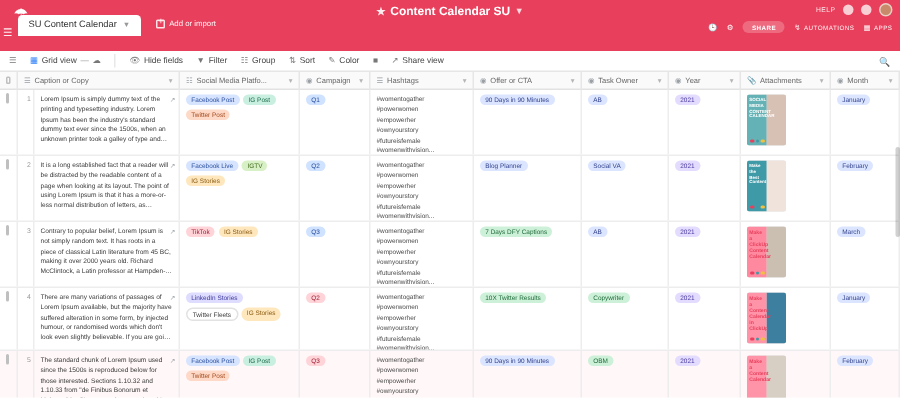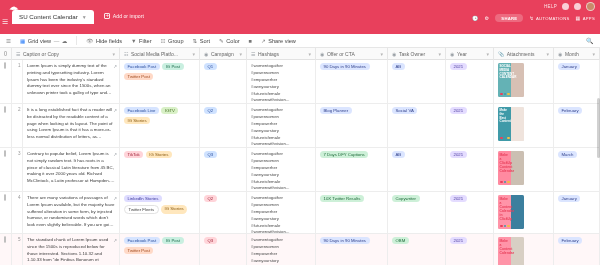--- a/index.html
+++ b/index.html
@@ -176,20 +176,25 @@
   }
 </style>
 </head>
 <body>
 
 <div class="app">
 
   <div class="topbar">
     <div class="logo">☂</div>
 
+    <div class="center-title">
+      <span class="star">★</span>
+      <span>Content Calendar SU</span>
+      <span class="caret">▼</span>
+    </div>
 
     <div class="top-right">
       <span class="help">HELP</span>
       <span class="dot-ico"></span>
       <span class="dot-ico"></span>
       <span class="avatar"></span>
     </div>
 
     <div class="top-right2">
       <span class="mini-ico">🕒</span>

